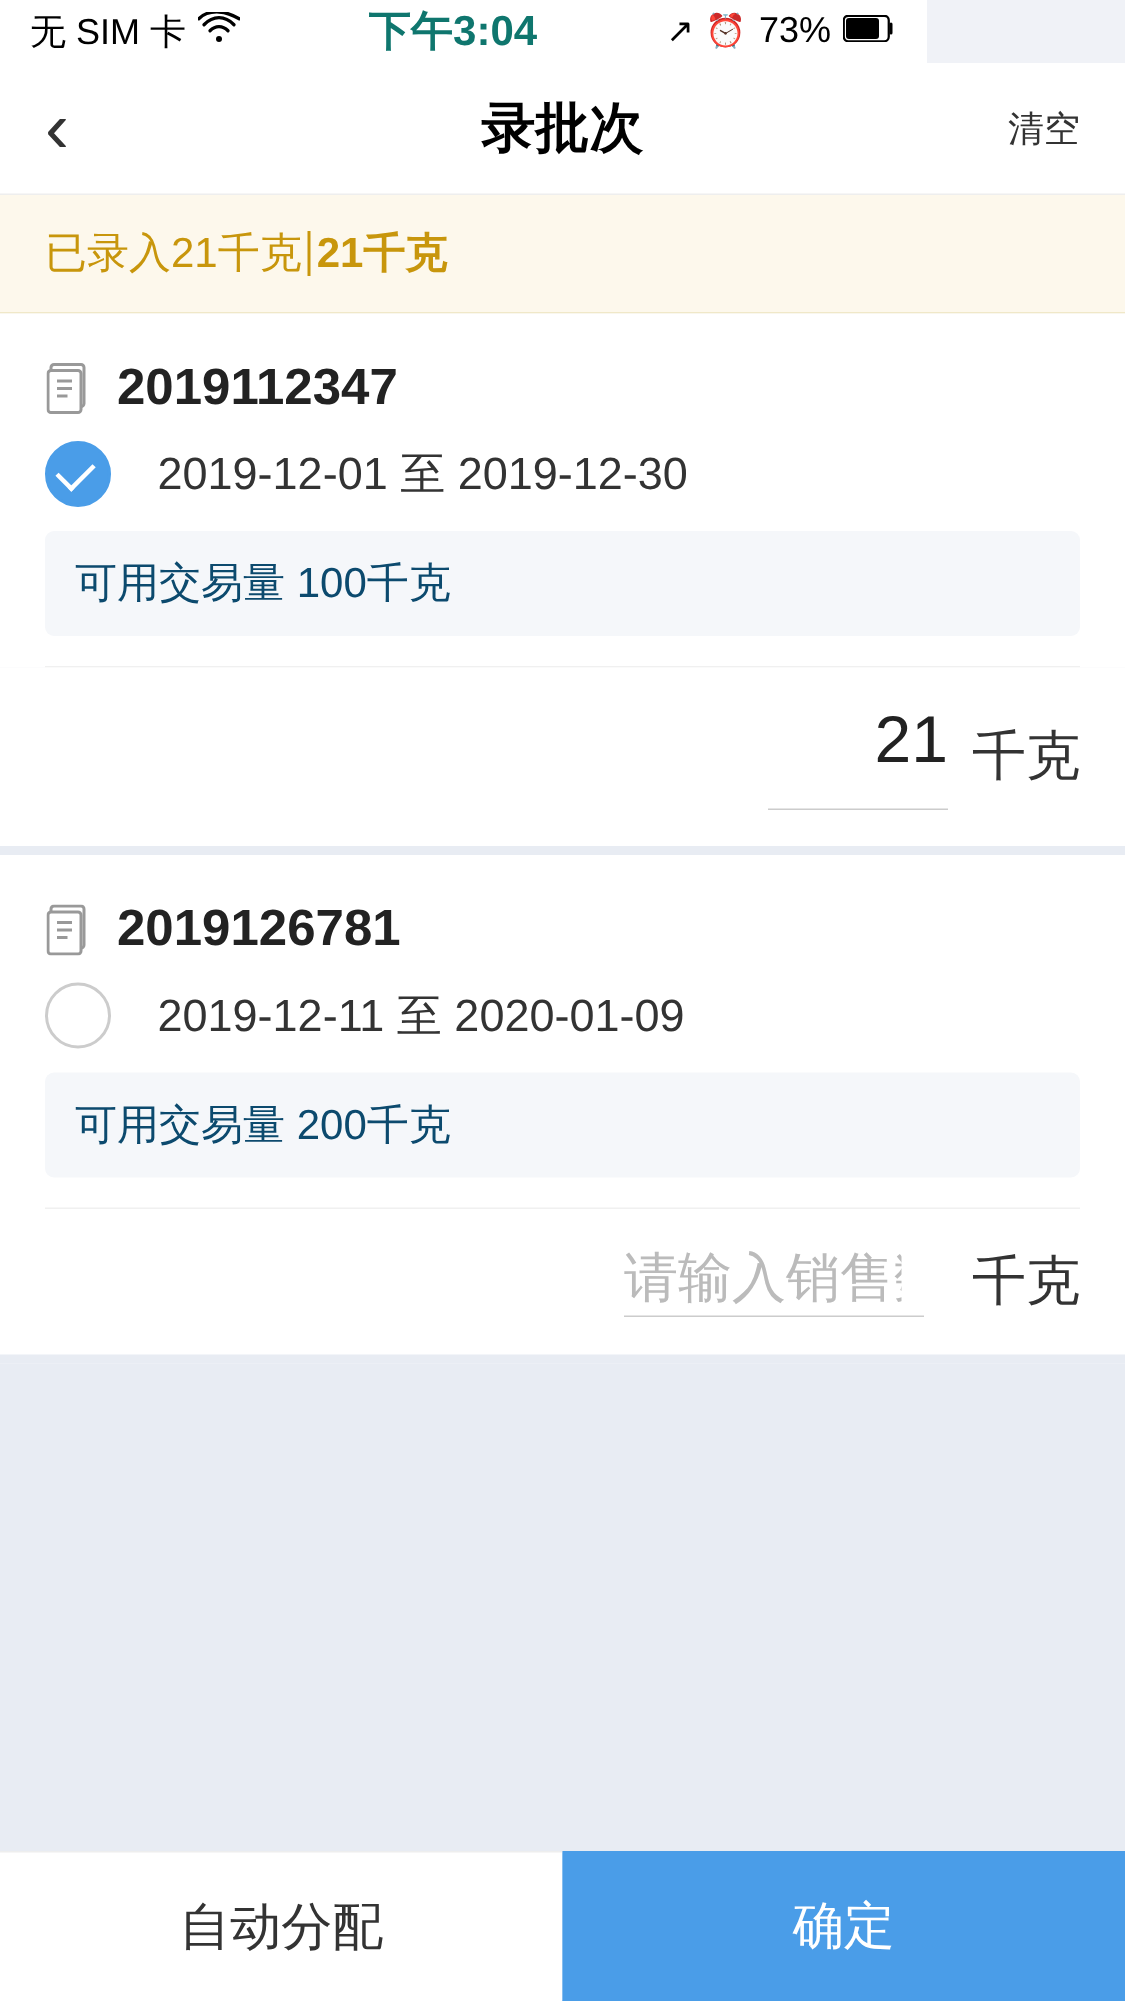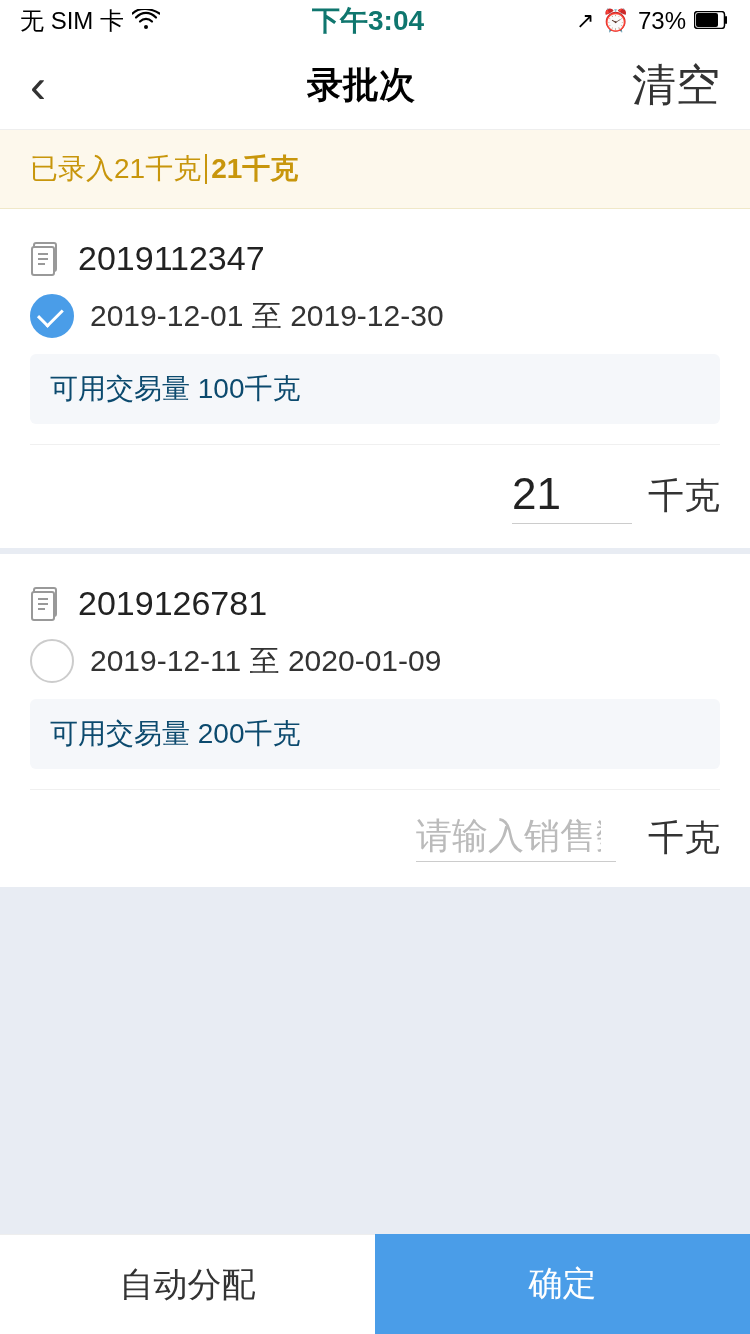--- a/index.html
+++ b/index.html
@@ -7,21 +7,21 @@
     body {
       width: 750px;
       min-height: 1334px;
       font-family: -apple-system, "PingFang SC", "Helvetica Neue", Arial, sans-serif;
       background: #f0f2f7;
       overflow-x: hidden;
     }
 
     
     .status-bar {
-      width: 750px;
+      width: 618px;
       height: 42px;
       background: #fff;
       display: flex;
       align-items: center;
       justify-content: space-between;
       padding: 0 20px;
       font-size: 26px;
     }
     .status-left {
       display: flex;
@@ -61,21 +61,21 @@
       width: 60px;
       display: flex;
       align-items: center;
     }
     .nav-title {
       font-size: 36px;
       font-weight: 600;
       color: #000;
     }
     .nav-action {
-      font-size: 44px;
+      font-size: 24px;
       color: #333;
       cursor: pointer;
       min-width: 60px;
       text-align: right;
     }
 
     
     .info-banner {
       width: 750px;
       background: #fdf8ec;
@@ -119,27 +119,27 @@
     }
     .doc-icon {
       width: 36px;
       height: 36px;
       display: flex;
       align-items: center;
       justify-content: center;
     }
     .batch-id {
       font-size: 34px;
-      font-weight: 400;
+      font-weight: 700;
       color: #222;
     }
     .batch-date-row {
       display: flex;
       align-items: center;
-      gap: 16px;
+      gap: 31px;
       margin-bottom: 16px;
     }
     .radio-circle {
       width: 44px;
       height: 44px;
       border-radius: 50%;
       border: 2px solid #ccc;
       display: flex;
       align-items: center;
       justify-content: center;
@@ -183,23 +183,23 @@
       gap: 16px;
       border-bottom: 6px solid #e8ecf3;
     }
     .amount-value {
       font-size: 44px;
       font-weight: 500;
       color: #222;
     }
     .amount-underline {
       border-bottom: 1px solid #ccc;
-      padding-bottom: 4px;
+      padding-bottom: 20px;
       min-width: 120px;
-      text-align: left;
+      text-align: right;
     }
     .amount-unit {
       font-size: 36px;
       color: #333;
     }
 
     
     .input-row {
       background: #fff;
       display: flex;

